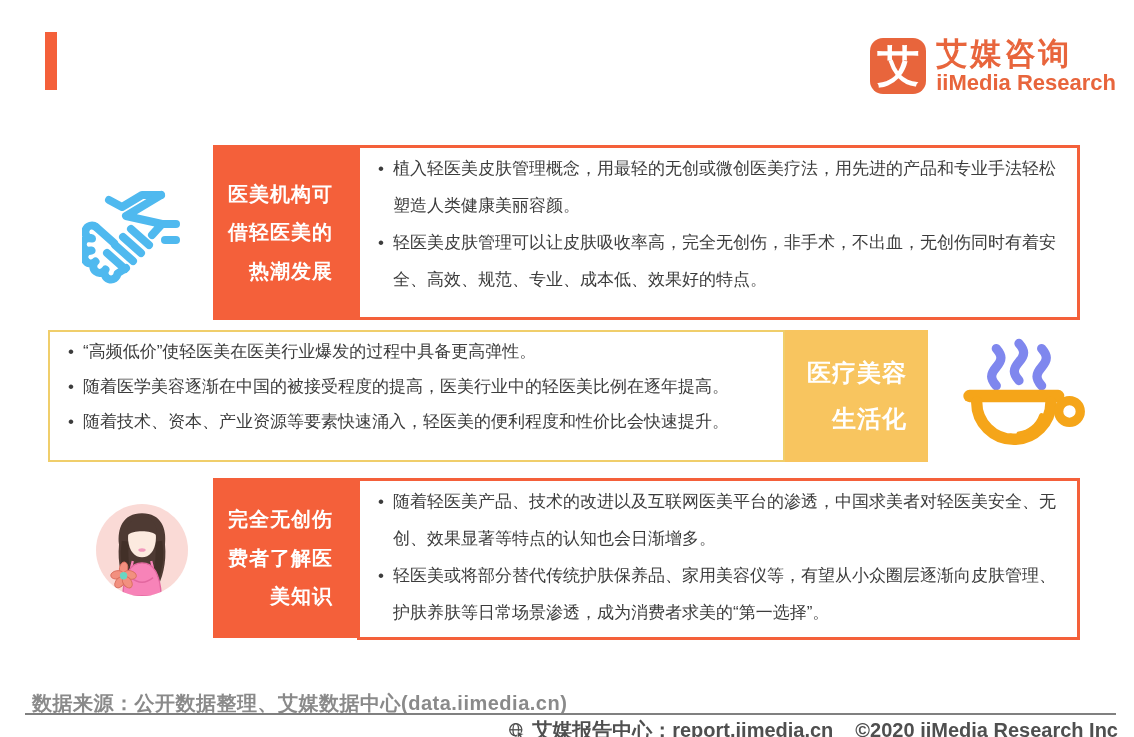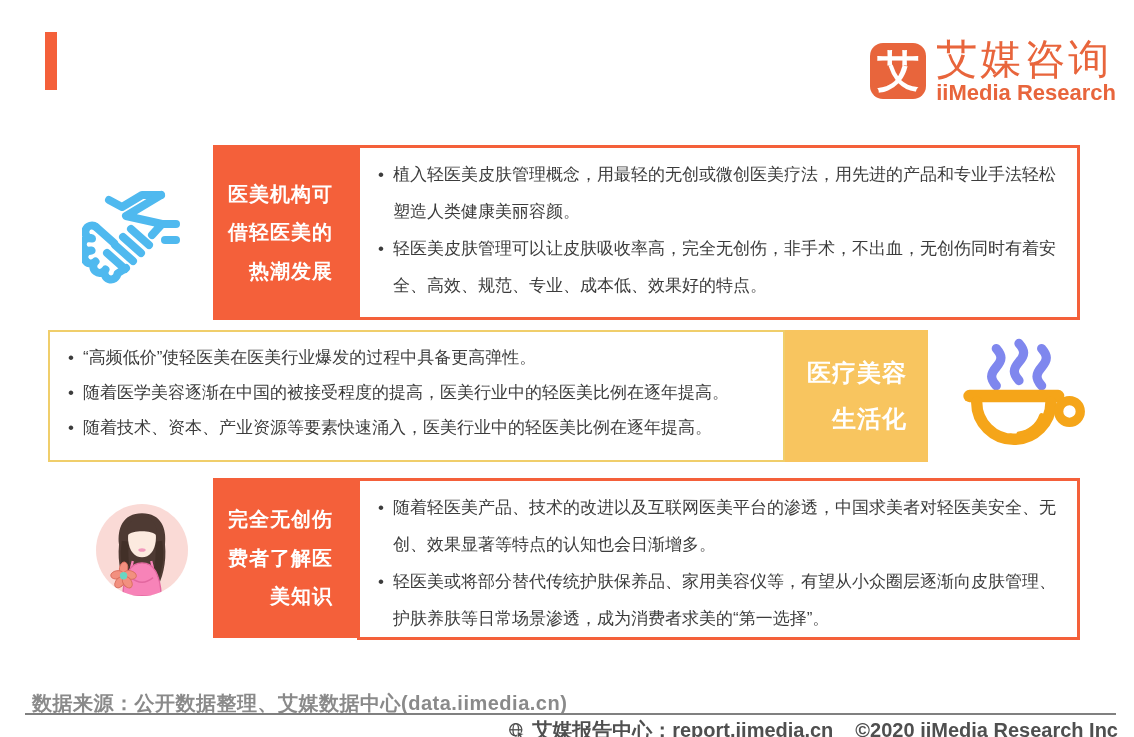--- a/index.html
+++ b/index.html
@@ -9,33 +9,33 @@
   
   .accent-bar{position:absolute;left:45px;top:32px;width:12px;height:58px;
               background:var(--accent-orange,#F4603A);}
   .page-title{position:absolute;left:68px;top:38px;font-size:33px;font-weight:bold;
               color:#111;letter-spacing:2px;}
   .logo{position:absolute;right:18px;top:38px;display:flex;align-items:center;gap:10px;}
   .logo-mark{width:56px;height:56px;background:var(--logo-orange,#E8653C);border-radius:13px;
              color:#fff;font-size:42px;font-weight:bold;display:flex;align-items:center;
              justify-content:center;}
   .logo-text{display:flex;flex-direction:column;line-height:1.05;}
-  .logo-cn{font-size:41px;font-weight:normal;color:var(--logo-orange,#E8653C);letter-spacing:3px;}
+  .logo-cn{font-size:31px;font-weight:bold;color:var(--logo-orange,#E8653C);letter-spacing:3px;}
   .logo-en{font-size:22px;font-weight:bold;color:var(--logo-orange,#E8653C);}
 
   
   .label-box{position:absolute;display:flex;align-items:center;color:#fff;font-weight:bold;
              font-size:20px;line-height:1.92;}
   .label-box .label-text{white-space:pre-line;padding-left:15px;letter-spacing:1px;text-align:right;}
   .label-orange{background:var(--accent-orange,#F4603A);}
   .label-yellow{background:var(--label-yellow,#F8C55F);font-size:24px;}
   .content-box{position:absolute;background:#fff;box-sizing:border-box;}
   .border-orange{border:3px solid var(--accent-orange,#F4603A);}
   .border-yellow{border:2px solid var(--yellow-border,#F0CE6B);}
-  .content-box ul{list-style:none;margin:0;padding:8px 14px 0 16px;}
+  .content-box ul{list-style:none;margin:0;padding:2px 14px 0 16px;}
   .content-box li{position:relative;padding-left:17px;font-size:17px;color:#3C3C3C;
                   line-height:2.18;}
   .content-box li::before{content:"•";position:absolute;left:2px;}
   .row2 .content-box li{line-height:2.06;}
 
   
   .r1-icon{position:absolute;left:82px;top:176px;width:110px;height:118px;}
   .r1-label{left:213px;top:145px;width:144px;height:175px;}
   .r1-content{left:357px;top:145px;width:723px;height:175px;}
   .r2-content{left:48px;top:330px;width:737px;height:132px;}
@@ -91,21 +91,21 @@
       <li>植入轻医美皮肤管理概念，用最轻的无创或微创医美疗法，用先进的产品和专业手法轻松塑造人类健康美丽容颜。</li>
       <li>轻医美皮肤管理可以让皮肤吸收率高，完全无创伤，非手术，不出血，无创伤同时有着安全、高效、规范、专业、成本低、效果好的特点。</li>
     </ul>
   </div>
 
   <div class="row2">
     <div class="content-box border-yellow r2-content">
       <ul>
         <li>“高频低价”使轻医美在医美行业爆发的过程中具备更高弹性。</li>
         <li>随着医学美容逐渐在中国的被接受程度的提高，医美行业中的轻医美比例在逐年提高。</li>
-        <li>随着技术、资本、产业资源等要素快速涌入，医美行业中的轻医美比例在逐年提高。</li>
+        <li>随着技术、资本、产业资源等要素快速涌入，轻医美的便利程度和性价比会快速提升。</li>
       </ul>
     </div>
     <div class="label-box label-yellow r2-label">
       <div class="label-text" style="padding-left:22px">医疗美容
 生活化</div>
     </div>
     <div class="r2-icon">
       <svg viewBox="0 0 130 116" width="134" height="120" fill="none" stroke-linecap="round">
         <g stroke="var(--steam-purple,#7F87EE)" stroke-width="9">
           <path d="M42 12 c6 7 6 11 0 18 c-6 7 -6 11 0 18"></path>

